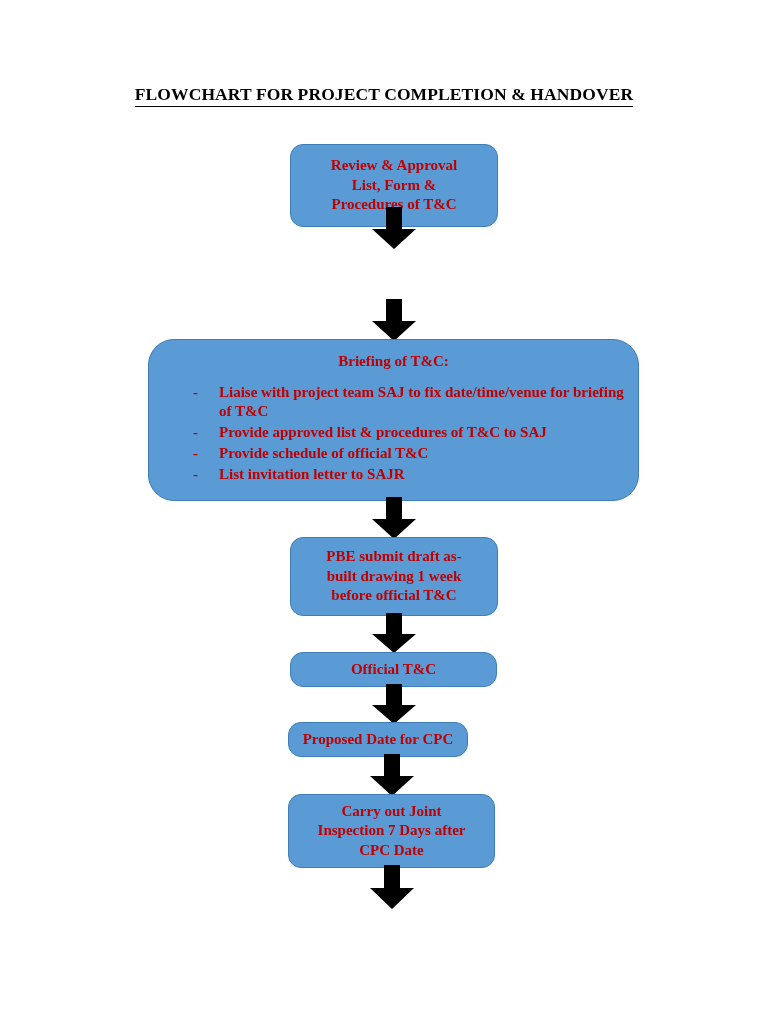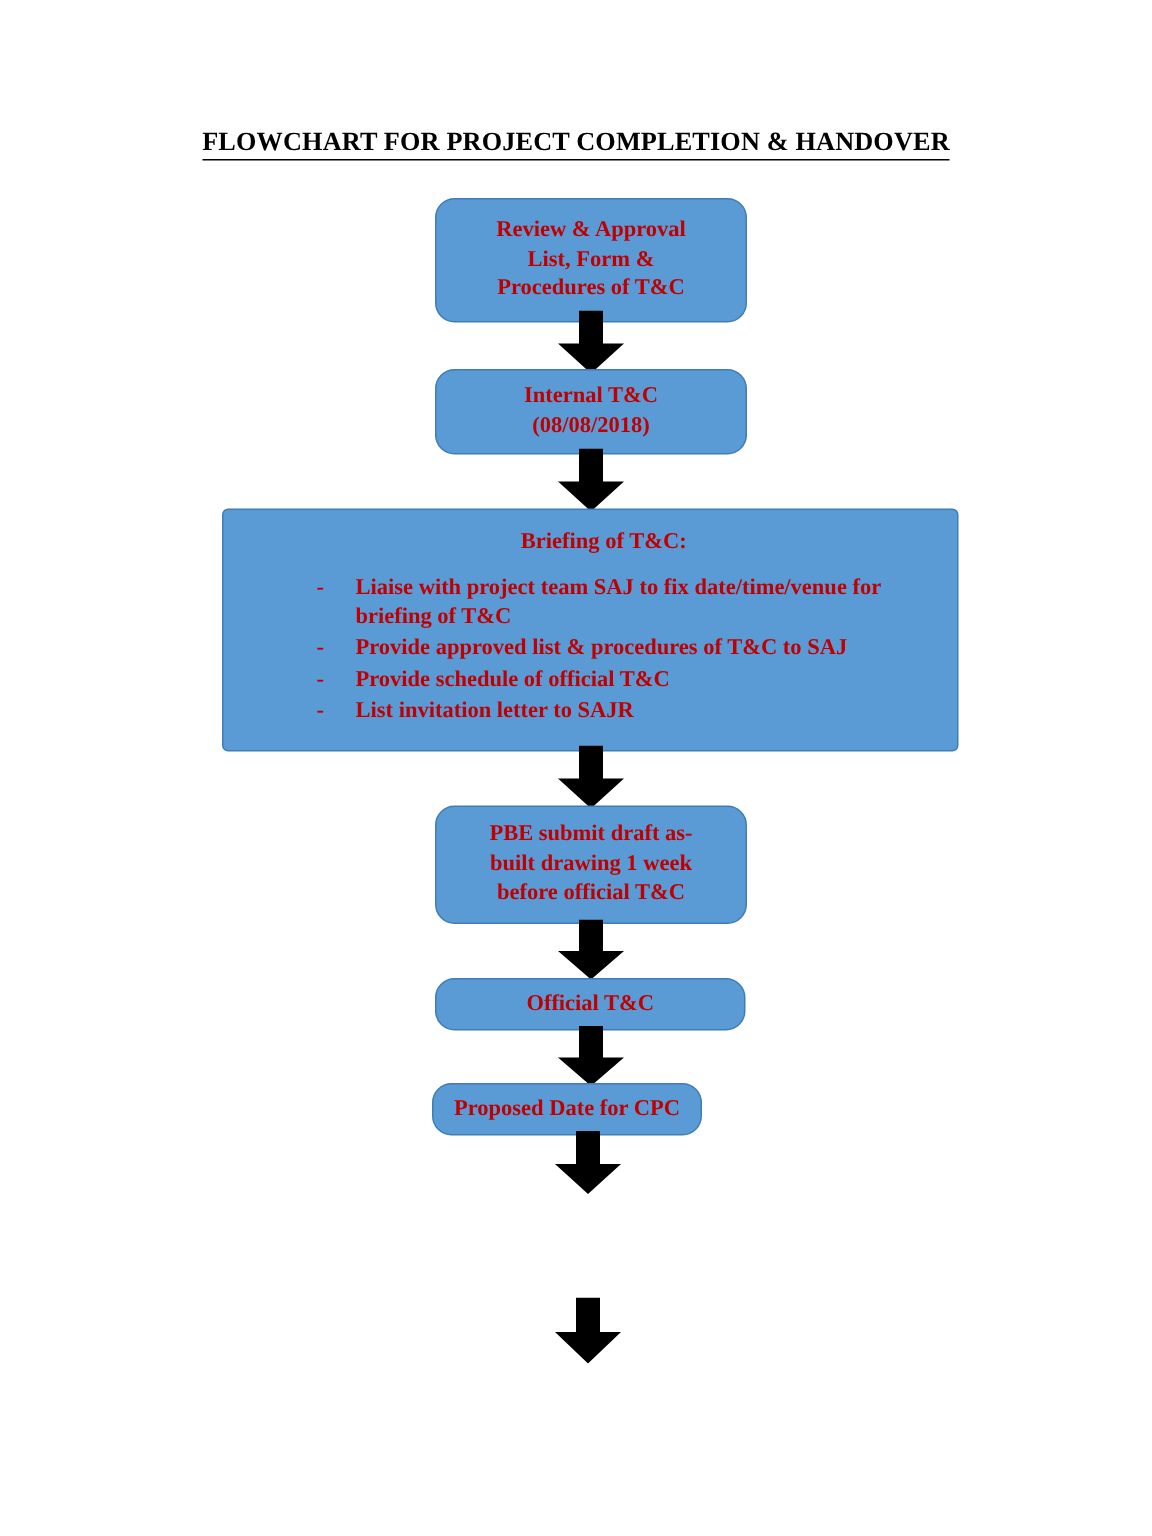--- a/index.html
+++ b/index.html
@@ -59,22 +59,22 @@
     align-items: center;
     justify-content: center;
     padding: 4px 8px;
   }
   .node .nline { display: block; white-space: nowrap; }
 
   
   .node.wide {
     align-items: stretch;
     justify-content: flex-start;
-    padding: 12px 10px 10px 28px;
-    border-radius: 4px;
+    padding: 12px 10px 10px 10px;
+    border-radius: 26px;
   }
   .node.wide .wide-title {
     text-align: center;
     font-size: 15px;
     font-weight: bold;
     margin-bottom: 11px;
   }
   .node.wide ul.bullets {
     list-style: none;
     margin: 0;
@@ -103,36 +103,32 @@
 </style>
 </head>
 <body>
 
 <div id="chart-root">
 
   <div class="chart-title">
     <span class="tl">FLOWCHART FOR PROJECT COMPLETION &amp; HANDOVER</span>
   </div>
 
-  <div class="node" style="left:290px; top:132px; width:208px; height:83px;">
+  <div class="node" style="left:290px; top:144px; width:208px; height:83px;">
     <span class="nline">Review &amp; Approval</span>
     <span class="nline">List, Form &amp;</span>
     <span class="nline">Procedures of T&amp;C</span>
   </div>
 
   <div class="arrow" style="left:372px; top:207px;">
     <svg width="44" height="42" viewBox="0 0 44 42" aria-hidden="true">
       <polygon points="14,0 30,0 30,22 44,22 22,42 0,22 14,22" fill="#000000"></polygon>
     </svg>
   </div>
 
-  <div class="node" style="left:290px; top:246px; width:208px; height:57px;">
-    <span class="nline">Internal T&amp;C</span>
-    <span class="nline">(08/08/2018)</span>
-  </div>
 
   <div class="arrow" style="left:372px; top:299px;">
     <svg width="44" height="42" viewBox="0 0 44 42" aria-hidden="true">
       <polygon points="14,0 30,0 30,22 44,22 22,42 0,22 14,22" fill="#000000"></polygon>
     </svg>
   </div>
 
   <div class="node wide" style="left:148px; top:339px; width:491px; height:162px;">
     <div class="wide-title">Briefing of T&amp;C:</div>
     <ul class="bullets">
@@ -186,20 +182,25 @@
   <div class="node" style="left:288px; top:722px; width:180px; height:35px;">
     <span class="nline">Proposed Date for CPC</span>
   </div>
 
   <div class="arrow" style="left:370px; top:754px;">
     <svg width="44" height="42" viewBox="0 0 44 42" aria-hidden="true">
       <polygon points="14,0 30,0 30,22 44,22 22,42 0,22 14,22" fill="#000000"></polygon>
     </svg>
   </div>
 
+  <div class="node" style="left:288px; top:794px; width:207px; height:74px;">
+    <span class="nline">Carry out Joint</span>
+    <span class="nline">Inspection 7 Days after</span>
+    <span class="nline">CPC Date</span>
+  </div>
 
   <div class="arrow" style="left:370px; top:865px;">
     <svg width="44" height="44" viewBox="0 0 44 44" aria-hidden="true">
       <polygon points="14,0 30,0 30,23 44,23 22,44 0,23 14,23" fill="#000000"></polygon>
     </svg>
   </div>
 
 
 </div>
 

